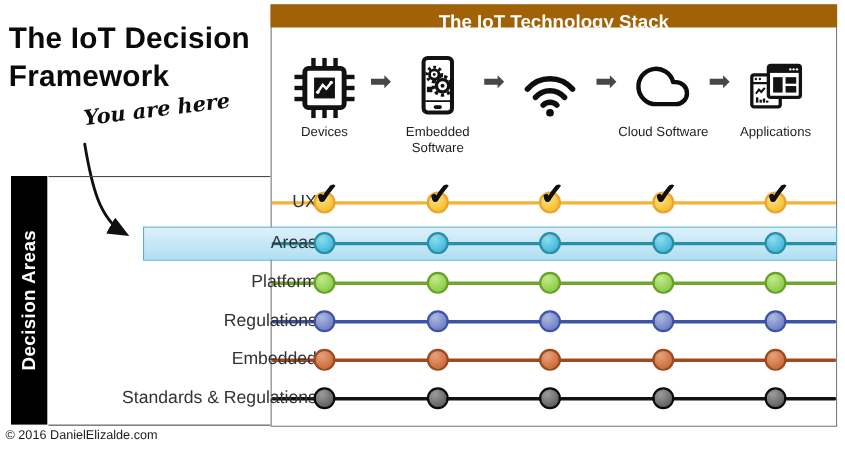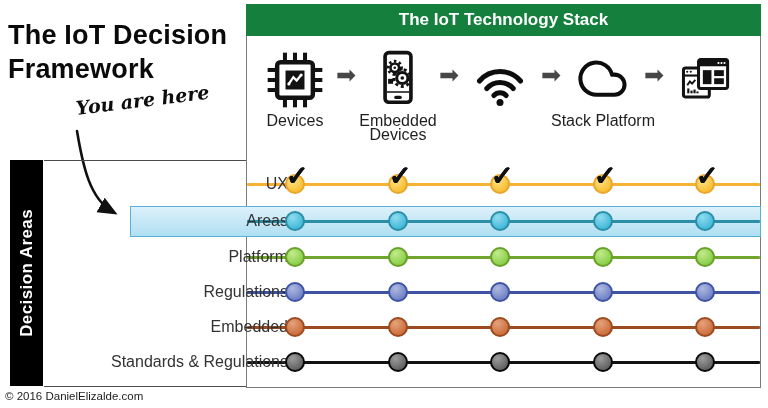--- a/index.html
+++ b/index.html
@@ -16,27 +16,27 @@
   .overlay{position:absolute; left:0; top:0; pointer-events:none;}
   
   .sidebar{position:absolute; left:10px; top:160px; width:33px; height:226px;
          background:#000; display:flex; align-items:center; justify-content:center;}
   .sidebar span{writing-mode:vertical-rl; transform:rotate(180deg); color:#fff;
          font-size:17px; font-weight:bold; letter-spacing:.4px; white-space:nowrap;}
   .rule{position:absolute; height:1px; background:#4c4c4c;}
   
   .panel{position:absolute; left:246px; top:4px; width:515px; height:384px;
          border:1px solid #7b7b7b; background:#fff; box-sizing:border-box;}
-  .panel-header{position:absolute; left:246px; top:4px; width:515px; height:32px;
-         background:#15803d; color:#fff; font-size:17px; font-weight:bold;
+  .panel-header{position:absolute; left:246px; top:4px; width:515px; height:21px;
+         background:#a16207; color:#fff; font-size:17px; font-weight:bold;
          text-align:center; line-height:32px; box-sizing:border-box;}
   
   .stage{position:absolute; top:40px; width:106px; text-align:center;}
   .stage-icon{height:70px; display:flex; align-items:flex-end; justify-content:center;}
-  .stage-label{margin-top:4px; font-size:16px; line-height:13.5px; color:#1f1f1f;}
+  .stage-label{margin-top:4px; font-size:12px; line-height:13.5px; color:#1f1f1f;}
   .flow-arrow{position:absolute; top:61px; width:30px; text-align:center;
          font-size:24px; color:#474747; line-height:28px;}
   
   .hl-band{position:absolute; left:130px; top:206px; width:631px; height:31px;
          box-sizing:border-box; z-index:1;}
   .row-line{position:absolute; height:3px; z-index:2; border-radius:1px;}
   .row-label{position:absolute; right:528px; width:210px; text-align:right;
          font-size:16px; color:#333; height:20px; line-height:20px; z-index:3; white-space:nowrap;}
   .dot{position:absolute; width:20px; height:20px; border-radius:50%;
          box-sizing:border-box; z-index:3;}
@@ -111,21 +111,21 @@
         <rect x="22.5" y="42.5" width="7" height="3" rx="1.5" fill="#121212"></rect>
         <circle cx="23" cy="16.5" r="4" fill="none" stroke="#121212" stroke-width="2.4"></circle>
         <circle cx="23" cy="16.5" r="6.2" fill="none" stroke="#121212" stroke-width="2.6" stroke-dasharray="2.3 2.4"></circle>
         <circle cx="23" cy="16.5" r="1.2" fill="#121212"></circle>
         <circle cx="30" cy="26" r="5.2" fill="none" stroke="#121212" stroke-width="2.8"></circle>
         <circle cx="30" cy="26" r="7.8" fill="none" stroke="#121212" stroke-width="2.8" stroke-dasharray="2.8 2.6"></circle>
         <circle cx="30" cy="26" r="1.7" fill="#121212"></circle>
         <rect x="16.8" y="26.8" width="4.6" height="4.6" fill="#121212"></rect>
       </svg>
     </div>
-    <div class="stage-label">Embedded Devices</div>
+    <div class="stage-label">Embedded Software</div>
   </div>
   <span class="flow-arrow" style="left:434px;">➡</span>
 
   <div class="stage" style="left:447px;">
     <div class="stage-icon">
       <svg class="icon" width="56" height="52" viewBox="0 0 52 52">
         <path d="M 5.5 23 A 27 27 0 0 1 46.5 23" fill="none" stroke="#0d0d0d" stroke-width="5" stroke-linecap="round"></path>
         <path d="M 12.8 30.5 A 17.5 17.5 0 0 1 39.2 30.5" fill="none" stroke="#0d0d0d" stroke-width="5" stroke-linecap="round"></path>
         <path d="M 19.8 37.5 A 8.6 8.6 0 0 1 32.2 37.5" fill="none" stroke="#0d0d0d" stroke-width="5" stroke-linecap="round"></path>
         <circle cx="26" cy="44.5" r="3.5" fill="#0d0d0d"></circle>
@@ -133,21 +133,21 @@
     </div>
   </div>
   <span class="flow-arrow" style="left:536px;">➡</span>
 
   <div class="stage" style="left:550px;">
     <div class="stage-icon">
       <svg class="icon" width="62" height="54" viewBox="0 0 52 52">
         <path d="M37.8 18.5 h-2.65 A16.8 16.8 0 1 0 18.9 39.5 h18.9 a10.5 10.5 0 0 0 0-21 z" fill="none" stroke="#0d0d0d" stroke-width="4.2" stroke-linejoin="round" transform="scale(.92) translate(2.5,1)"></path>
       </svg>
     </div>
-    <div class="stage-label">Stack Platform</div>
+    <div class="stage-label">Cloud Software</div>
   </div>
   <span class="flow-arrow" style="left:639px;">➡</span>
 
   <div class="stage" style="left:652px;">
     <div class="stage-icon">
       <svg class="icon" width="58" height="56" viewBox="0 0 52 52">
         <rect x="6" y="13" width="24" height="27" rx="2" fill="#fff" stroke="#121212" stroke-width="2.8"></rect>
         <line x1="6" y1="20" x2="30" y2="20" stroke="#121212" stroke-width="2"></line>
         <circle cx="9.5" cy="16.5" r="1" fill="#121212"></circle>
           <circle cx="12.8" cy="16.5" r="1" fill="#121212"></circle>
@@ -159,20 +159,21 @@
         <rect x="20" y="5" width="27" height="27" rx="2" fill="#fff" stroke="#121212" stroke-width="2.8"></rect>
         <rect x="20.2" y="5.4" width="26.6" height="6" fill="#121212"></rect>
         <circle cx="38.5" cy="8.4" r="1" fill="#fff"></circle>
           <circle cx="41.3" cy="8.4" r="1" fill="#fff"></circle>
           <circle cx="44.1" cy="8.4" r="1" fill="#fff"></circle>
         <rect x="24" y="15" width="8" height="13" fill="#121212"></rect>
         <rect x="34.5" y="15" width="9" height="5.5" fill="#121212"></rect>
         <rect x="34.5" y="22.5" width="9" height="5.5" fill="#121212"></rect>
       </svg>
     </div>
+    <div class="stage-label">Applications</div>
   </div>
 
   <div class="hl-band" id="highlight-band" style="background: linear-gradient(rgb(221, 241, 250), rgb(175, 223, 242)); border: 1.5px solid rgb(88, 177, 216);"></div>
 
   <div id="rows-layer">
       <div class="row-line" style="left: 247px; top: 182.5px; width: 513px; background: rgb(246, 178, 51);"></div>
       <div class="row-label" style="top: 174px;">UX</div>
       <div class="dot" style="left: 285px; top: 174px; background: radial-gradient(circle at 35% 28%, rgb(253, 227, 138), rgb(248, 192, 51) 72%); border: 2px solid rgb(232, 166, 46);"></div>
       <div class="ux-check" style="left: 283px; top: 162px;">✓</div>
       <div class="dot" style="left: 388px; top: 174px; background: radial-gradient(circle at 35% 28%, rgb(253, 227, 138), rgb(248, 192, 51) 72%); border: 2px solid rgb(232, 166, 46);"></div>

